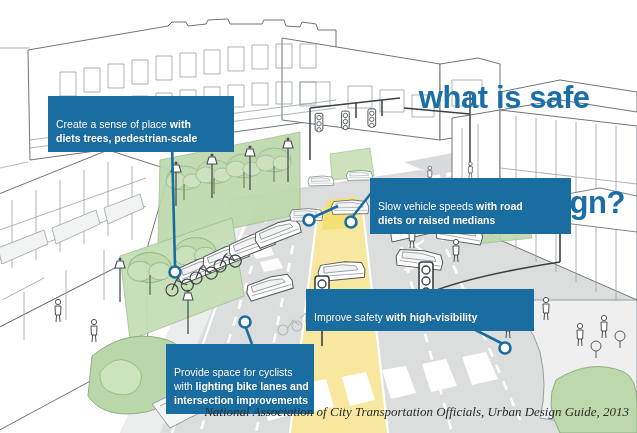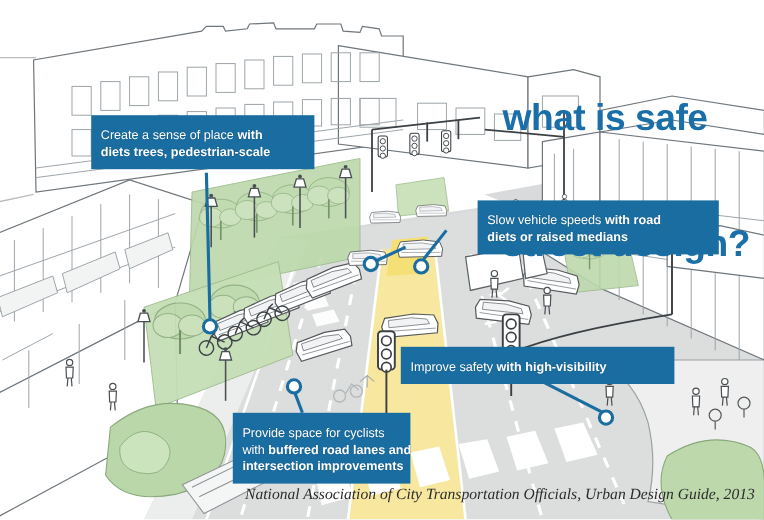--- a/index.html
+++ b/index.html
@@ -35,29 +35,28 @@
     letter-spacing: -0.4px;
     white-space: pre;
   }
   
   .callout {
     position: absolute;
     background: #1a6da0;
     color: #ffffff;
     font-size: 10.5px;
     line-height: 1.33;
-    padding: 11px 8px 6px 8px;
+    padding: 22px 8px 6px 8px;
     box-sizing: border-box;
     text-shadow: 0 0 1px rgba(0,0,0,.25);
-    margin-left: 28px;
   }
   .callout .ln { display: block; white-space: nowrap; }
   .callout b { font-weight: bold; }
   .c1 { left: 48px;  top: 96px;  width: 186px; }
-  .c2 { left: 370px; top: 167px; width: 201px; }
+  .c2 { left: 370px; top: 178px; width: 201px; }
   .c3 { left: 306px; top: 289px; width: 228px; }
   .c4 { left: 166px; top: 344px; width: 148px; }
 
   
   .credit {
     position: absolute;
     right: 8px;
     bottom: 13px;
     font-family: "Liberation Serif", serif;
     font-style: italic;
@@ -417,19 +416,19 @@
     <span class="ln"><span>Slow vehicle speeds </span><b>with road</b></span>
     <span class="ln"><b>diets or raised medians</b></span>
   </div>
 
   <div class="callout c3">
     <span class="ln"><span>Improve safety </span><b>with high-visibility</b></span>
   </div>
 
   <div class="callout c4">
     <span class="ln"><span>Provide space for cyclists</span></span>
-    <span class="ln"><span>with </span><b>buffered road lanes and</b></span>
+    <span class="ln"><span>with </span><b>lighting bike lanes and</b></span>
     <span class="ln"><b>intersection improvements</b></span>
   </div>
 
   <div class="credit">National Association of City Transportation Officials, Urban Design Guide, 2013</div>
 
 </div>
 
 </body></html>

